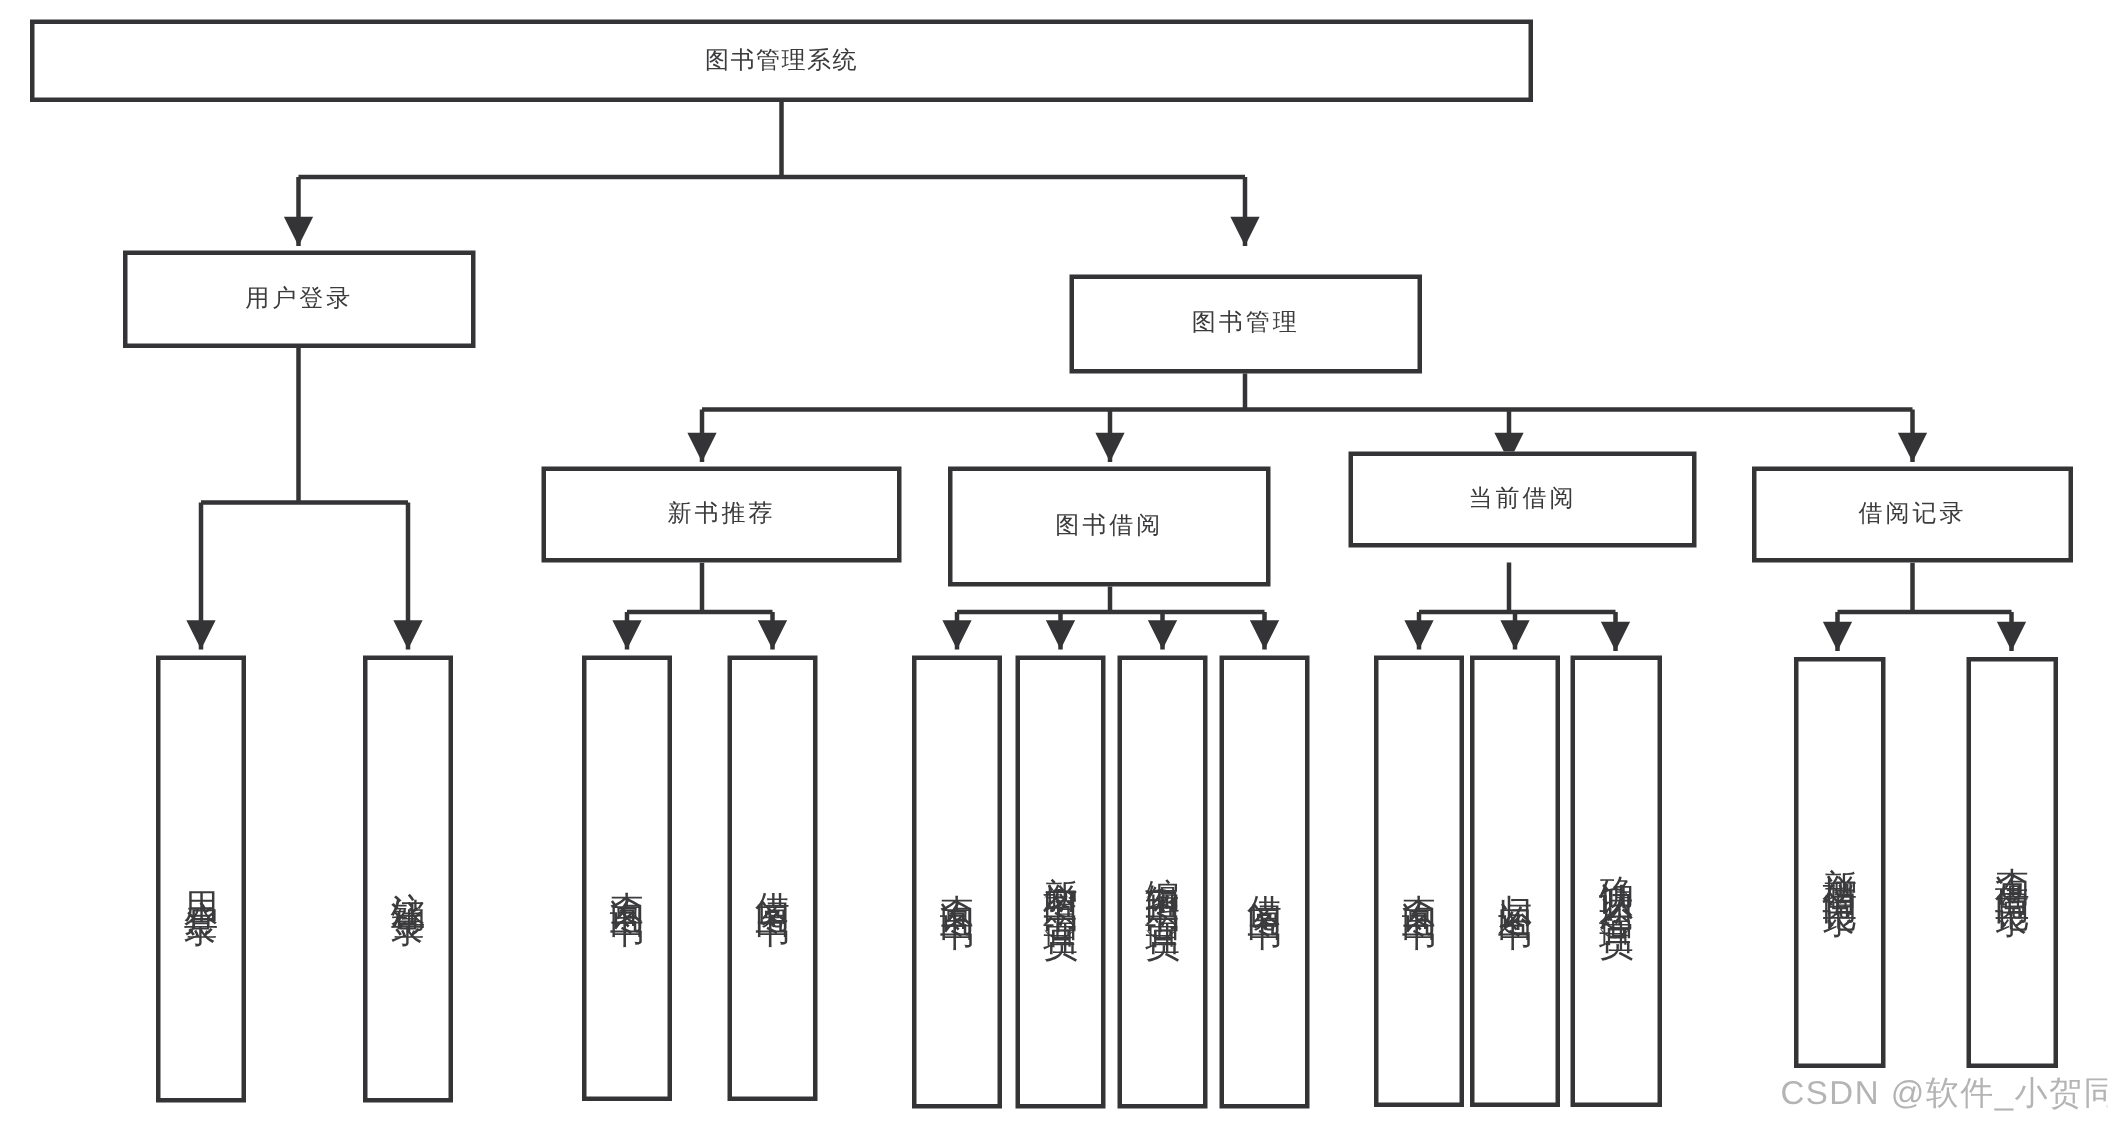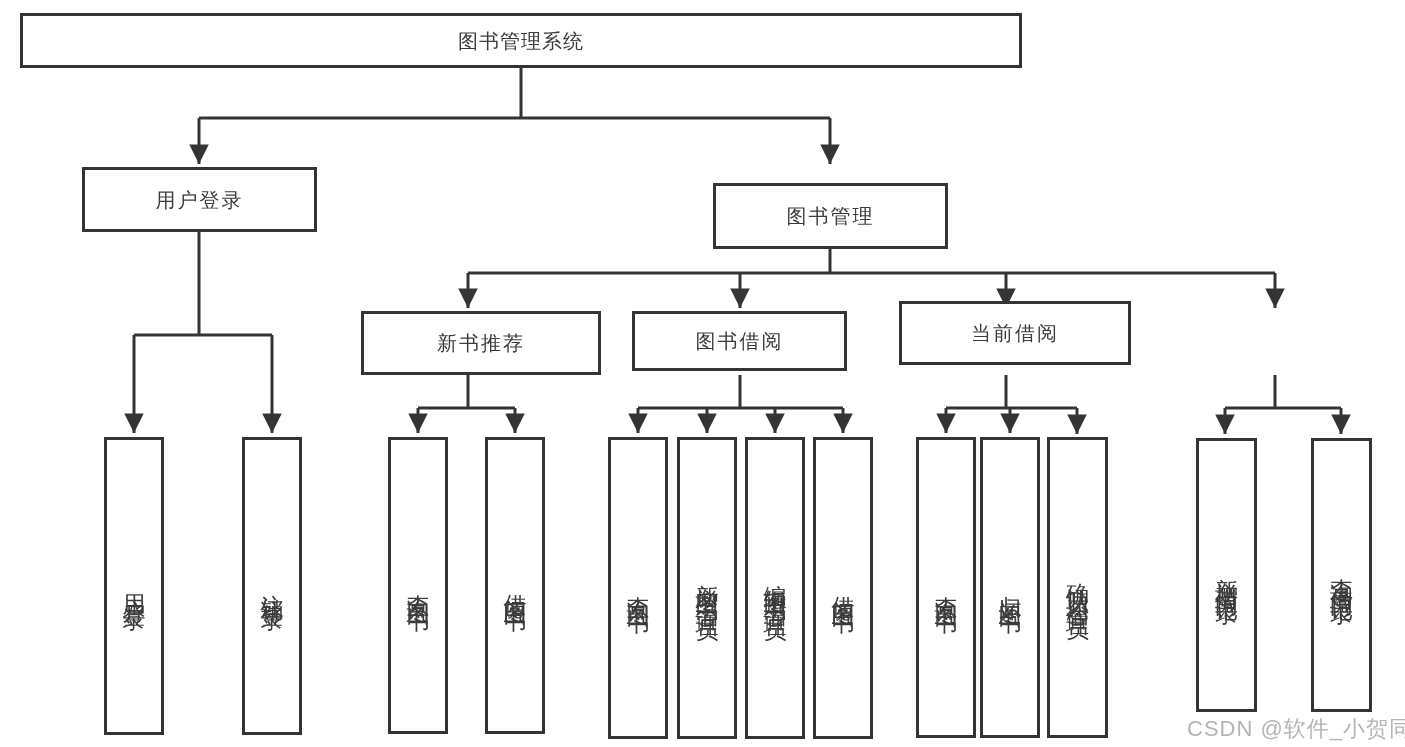--- a/index.html
+++ b/index.html
@@ -18,21 +18,21 @@
   }
   .node {
     position: absolute;
     box-sizing: border-box;
     border: 3px solid #343436;
     background: #ffffff;
     color: #3b3b3d;
     display: flex;
     align-items: center;
     justify-content: center;
-    font-size: 20px;
+    font-size: 16px;
     letter-spacing: 2px;
     line-height: 1;
     white-space: nowrap;
   }
   .node.v {
     -webkit-writing-mode: vertical-rl;
     writing-mode: vertical-rl;
     letter-spacing: 5px;
     font-size: 23px;
   }
@@ -92,22 +92,23 @@
       <line x1="1341" y1="408" x2="1341" y2="434" marker-end="url(#ah)"></line>
     </g>
   </svg>
 
   <div class="node" style="left:20px; top:13px; width:1002px; height:55px; letter-spacing:1px;">图书管理系统</div>
 
   <div class="node" style="left:82px; top:167px; width:235px; height:65px;">用户登录</div>
   <div class="node" style="left:713px; top:167px; width:235px; height:66px;margin-top:16px;">图书管理</div>
 
   <div class="node" style="left:361px; top:311px; width:240px; height:64px;">新书推荐</div>
-  <div class="node" style="left:632px; top:311px; width:215px; height:60px;">图书借阅</div>
+  <div class="node" style="left:632px; top:311px; width:215px; height:80px;">图书借阅</div>
   <div class="node" style="left:899px; top:301px; width:232px; height:64px;">当前借阅</div>
+  <div class="node" style="left:1168px; top:311px; width:214px; height:64px;">借阅记录</div>
 
   <div class="node v" style="left:104px; top:437px; width:60px; height:298px;">用户登录</div>
   <div class="node v" style="left:242px; top:437px; width:60px; height:298px;">注销登录</div>
 
   <div class="node v" style="left:388px; top:437px; width:60px; height:297px;">查询图书</div>
   <div class="node v" style="left:485px; top:437px; width:60px; height:297px;">借阅图书</div>
 
   <div class="node v" style="left:608px; top:437px; width:60px; height:302px;">查询图书</div>
   <div class="node v" style="left:677px; top:437px; width:60px; height:302px;">新增图书（管理员）</div>
   <div class="node v" style="left:745px; top:437px; width:60px; height:302px;">编辑图书（管理员）</div>

